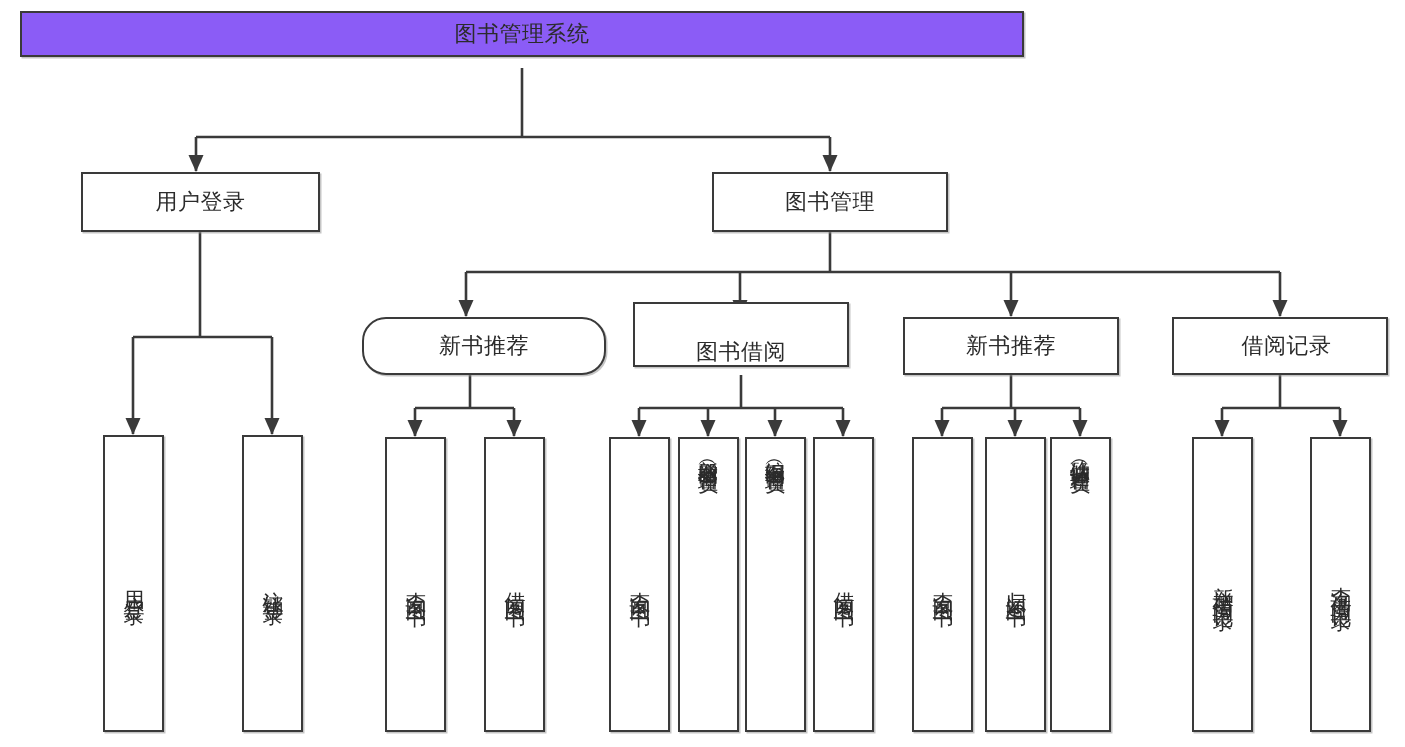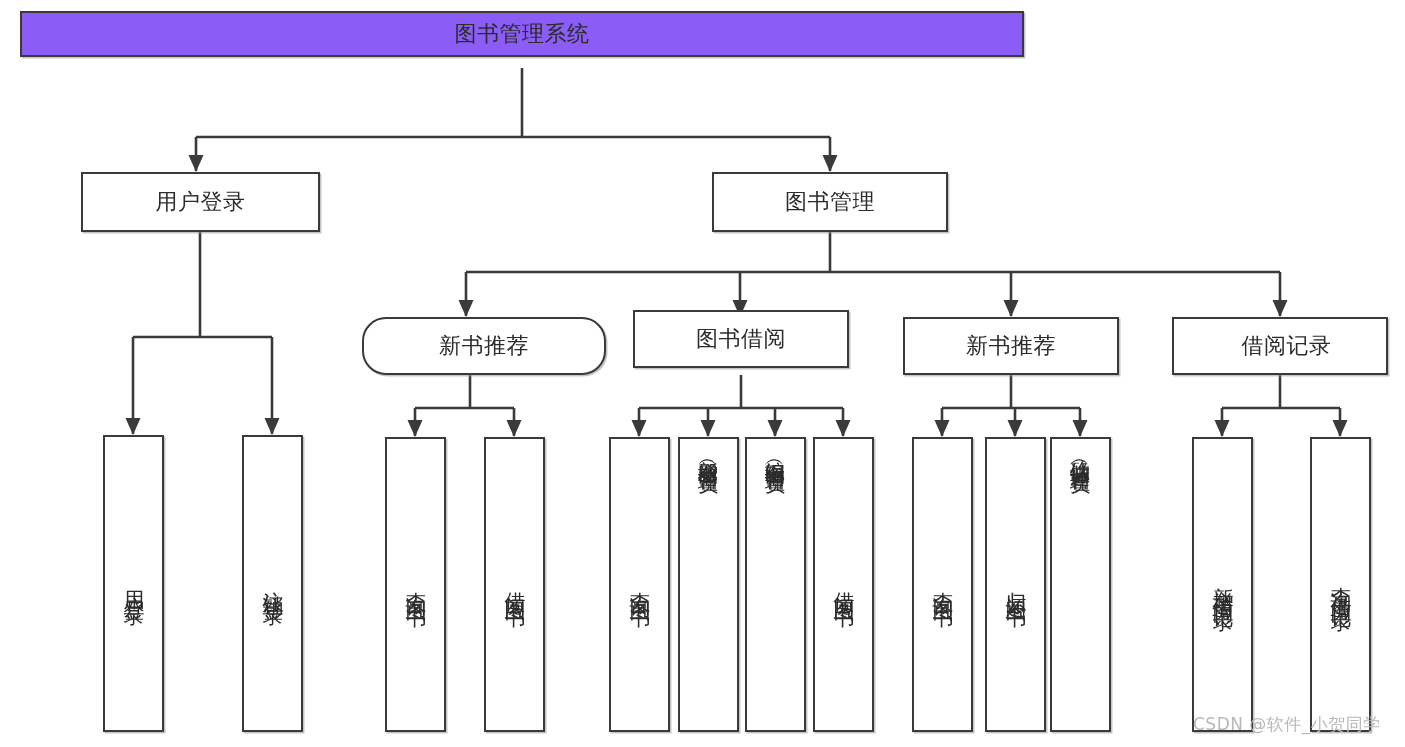--- a/index.html
+++ b/index.html
@@ -160,21 +160,21 @@
       </div>
       <div class="node-box horiz" style="left: 81px; top: 172px; width: 239px; height: 60px; border-color: rgb(58, 58, 58); background: rgb(255, 255, 255);">
         <span class="node-label">用户登录</span>
       </div>
       <div class="node-box horiz" style="left: 712px; top: 172px; width: 236px; height: 60px; border-color: rgb(58, 58, 58); background: rgb(255, 255, 255);">
         <span class="node-label">图书管理</span>
       </div>
       <div class="node-box horiz" style="left: 362px; top: 317px; width: 244px; height: 58px; border-color: rgb(58, 58, 58); background: rgb(255, 255, 255); border-radius: 24px;">
         <span class="node-label">新书推荐</span>
       </div>
-      <div class="node-box horiz" style="left: 633px; top: 310px; width: 216px; height: 58px; border-color: rgb(58, 58, 58); background: rgb(255, 255, 255);">
+      <div class="node-box horiz" style="left: 633px; top: 302px; width: 216px; height: 65px; border-color: rgb(58, 58, 58); background: rgb(255, 255, 255); align-items: flex-end;">
         <span class="node-label">图书借阅</span>
       </div>
       <div class="node-box horiz" style="left: 903px; top: 317px; width: 216px; height: 58px; border-color: rgb(58, 58, 58); background: rgb(255, 255, 255);">
         <span class="node-label">新书推荐</span>
       </div>
       <div class="node-box horiz" style="left: 1172px; top: 317px; width: 216px; height: 58px; border-color: rgb(58, 58, 58); background: rgb(255, 255, 255); padding-left: 13px;">
         <span class="node-label">借阅记录</span>
       </div>
       <div class="node-box vert center-text" style="left: 103px; top: 435px; width: 61px; height: 297px; border-color: rgb(58, 58, 58); background: rgb(255, 255, 255);">
         <span class="node-label">用户登录</span>
@@ -209,14 +209,13 @@
       <div class="node-box vert top-text" style="left: 1050px; top: 437px; width: 61px; height: 295px; border-color: rgb(58, 58, 58); background: rgb(255, 255, 255);">
         <span class="node-label" style="letter-spacing: 2px; font-size: 20px;">确认归还（管理员）</span>
       </div>
       <div class="node-box vert center-text" style="left: 1192px; top: 437px; width: 61px; height: 295px; border-color: rgb(58, 58, 58); background: rgb(255, 255, 255);">
         <span class="node-label">新增借阅记录</span>
       </div>
       <div class="node-box vert center-text" style="left: 1310px; top: 437px; width: 61px; height: 295px; border-color: rgb(58, 58, 58); background: rgb(255, 255, 255);">
         <span class="node-label">查询借阅记录</span>
       </div>
     </div>
-  <div id="watermark" style="left: 1193px; top: 713px; color: rgb(185, 185, 185);">CSDN @软件_小贺同学</div>
 </div>
 
 </body></html>

